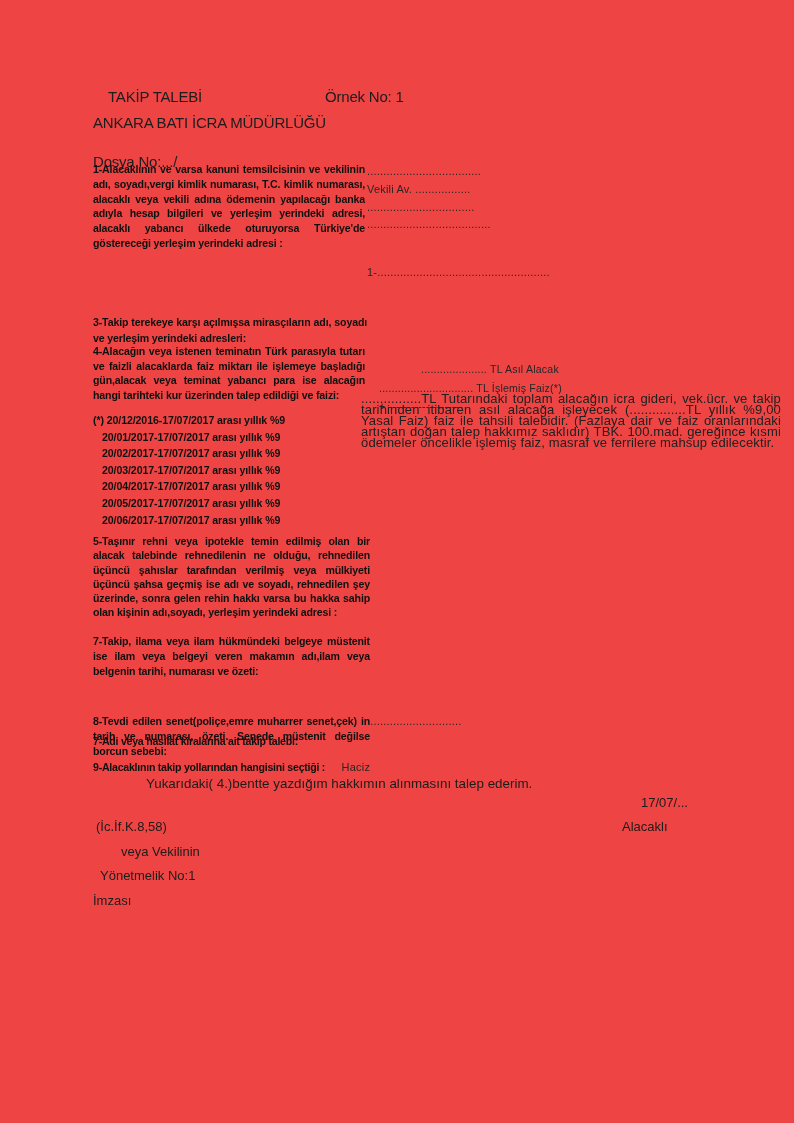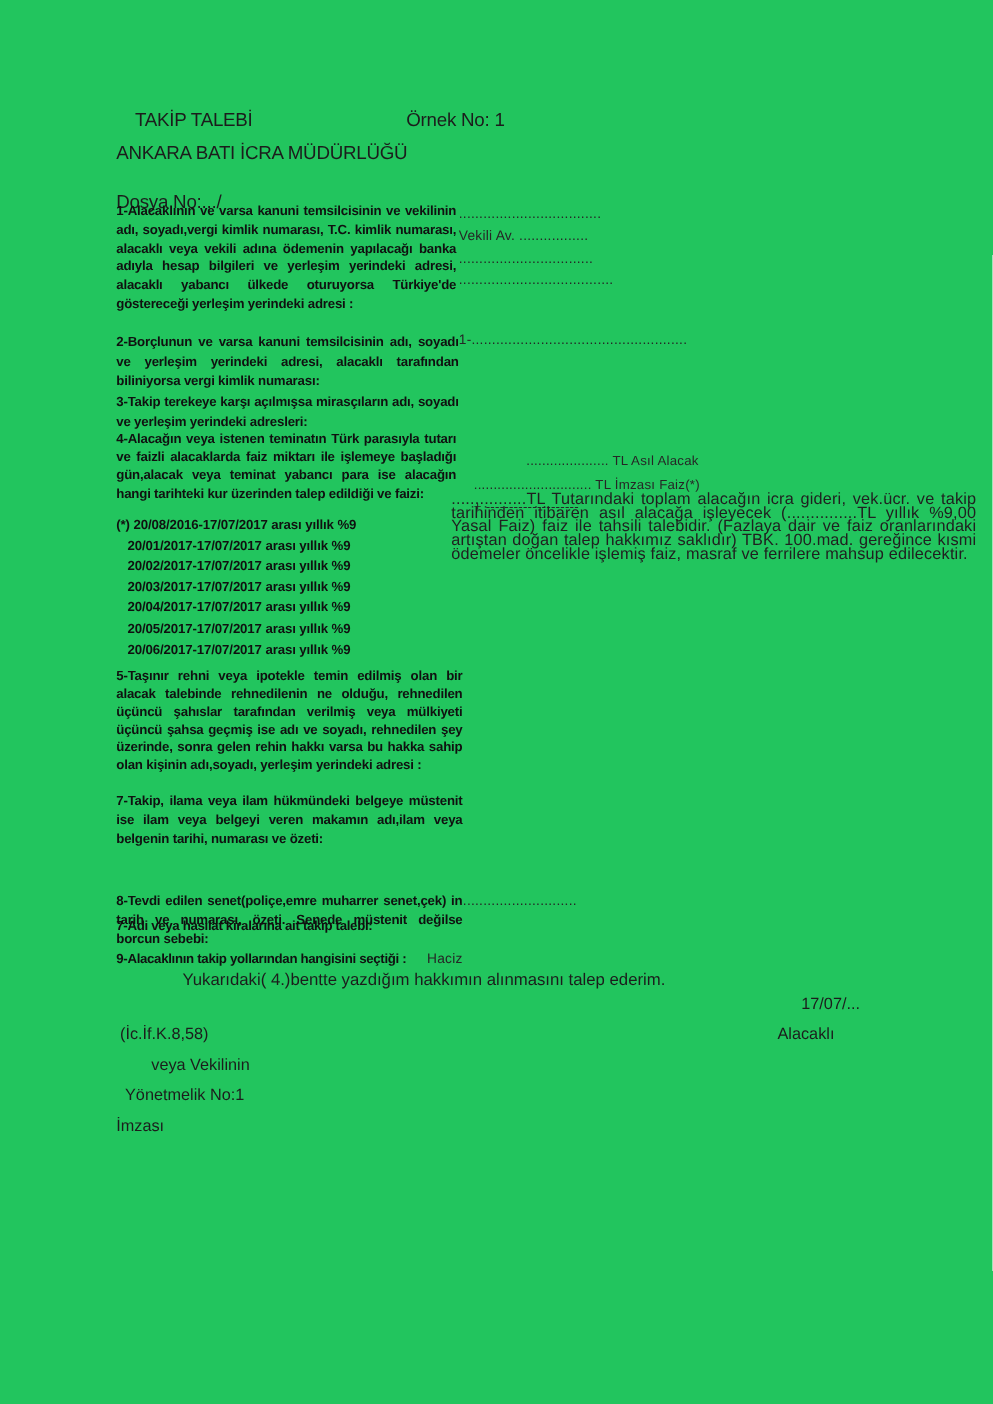--- a/index.html
+++ b/index.html
@@ -1,16 +1,16 @@
 <!DOCTYPE html>
 <html><head>
 <meta charset="utf-8">
 <style>
   html,body{margin:0;padding:0;background:#ffffff;}
-  .page{position:relative;width:794px;height:1123px;background:#22c55e;overflow:hidden;
+  .page{position:relative;width:794px;height:1123px;background:#ef4444;overflow:hidden;
         font-family:"Liberation Sans",sans-serif;color:#1a1a1a;}
   .abs{position:absolute;}
   .hdr{font-size:15px;letter-spacing:-0.2px;color:#1c1c1c;white-space:nowrap;}
   .sec{font-weight:bold;font-size:10.6px;letter-spacing:-0.15px;line-height:14.8px;
        text-align:justify;color:#101010;}
   .sec-nw{font-weight:bold;font-size:10.6px;letter-spacing:-0.25px;color:#101010;white-space:nowrap;}
   .val{font-weight:normal;font-size:11px;color:#262626;white-space:nowrap;letter-spacing:0.2px;}
   .vals{line-height:17.8px;}
   .rates div{font-weight:bold;font-size:10.6px;letter-spacing:-0.1px;line-height:16.6px;
        color:#101010;white-space:nowrap;}
@@ -32,38 +32,37 @@
   <div class="abs hdr" style="left:93px;top:153px;">Dosya No:.../</div>
 
   <div class="abs sec" style="left:93px;top:162px;width:272px;">1-Alacaklının ve varsa kanuni temsilcisinin ve vekilinin adı, soyadı,vergi kimlik numarası, T.C. kimlik numarası, alacaklı veya vekili adına ödemenin yapılacağı banka adıyla hesap bilgileri ve yerleşim yerindeki adresi, alacaklı yabancı ülkede oturuyorsa Türkiye'de göstereceği yerleşim yerindeki adresi :</div>
   <div class="abs vals" style="left:367px;top:163px;">
     <div class="val">...................................</div>
     <div class="val">Vekili Av. .................</div>
     <div class="val">.................................</div>
     <div class="val">......................................</div>
   </div>
 
-  <div class="abs sec" style="left:93px;top:267px;width:274px;line-height:15.5px;">2-Borçlunun ve varsa kanuni temsilcisinin adı, soyadı ve yerleşim yerindeki adresi, alacaklı tarafından biliniyorsa vergi kimlik numarası:</div>
   <div class="abs val" style="left:367px;top:266px;">1-.....................................................</div>
 
   <div class="abs sec" style="left:93px;top:314px;width:274px;line-height:16px;">3-Takip terekeye karşı açılmışsa mirasçıların adı, soyadı ve yerleşim yerindeki adresleri:</div>
 
   <div class="abs sec" style="left:93px;top:344px;width:272px;line-height:14.6px;">4-Alacağın veya  istenen teminatın Türk parasıyla tutarı ve faizli alacaklarda faiz miktarı ile işlemeye başladığı gün,alacak veya teminat yabancı para ise alacağın hangi tarihteki kur üzerinden talep edildiği ve faizi:</div>
   <div class="abs rates" style="left:93px;top:412px;">
-    <div>(*) 20/08/2016-17/07/2017 arası yıllık %9</div>
+    <div>(*) 20/12/2016-17/07/2017 arası yıllık %9</div>
     <div>20/01/2017-17/07/2017 arası yıllık %9</div>
     <div>20/02/2017-17/07/2017 arası yıllık %9</div>
     <div>20/03/2017-17/07/2017 arası yıllık %9</div>
     <div>20/04/2017-17/07/2017 arası yıllık %9</div>
     <div>20/05/2017-17/07/2017 arası yıllık %9</div>
     <div>20/06/2017-17/07/2017 arası yıllık %9</div>
   </div>
   <div class="abs amounts" style="left:379px;top:340px;margin-top:20px;">
     <div>..................... TL  Asıl Alacak</div>
-    <div>.............................. TL  İmzası Faiz(*)</div>
+    <div>.............................. TL  İşlemiş Faiz(*)</div>
     <div>+  --------------------</div>
   </div>
   <div class="abs note" style="left:361px;top:394px;width:420px;">................TL  Tutarındaki toplam alacağın icra gideri, vek.ücr. ve takip tarihinden itibaren asıl alacağa işleyecek (...............TL yıllık %9,00 Yasal Faiz) faiz ile tahsili talebidir. (Fazlaya dair ve faiz oranlarındaki artıştan doğan talep hakkımız saklıdır) TBK. 100.mad. gereğince kısmi ödemeler öncelikle işlemiş faiz, masraf ve ferrilere mahsup edilecektir.</div>
 
   <div class="abs sec" style="left:93px;top:534px;width:277px;line-height:14.3px;">5-Taşınır rehni veya ipotekle temin edilmiş olan bir alacak talebinde rehnedilenin ne olduğu, rehnedilen üçüncü şahıslar tarafından verilmiş veya mülkiyeti üçüncü şahsa geçmiş ise adı ve soyadı, rehnedilen şey üzerinde, sonra gelen rehin hakkı varsa bu hakka sahip olan kişinin adı,soyadı, yerleşim yerindeki adresi :</div>
 
   <div class="abs sec" style="left:93px;top:634px;width:277px;line-height:15px;">7-Takip, ilama veya ilam hükmündeki belgeye müstenit ise ilam veya belgeyi veren makamın adı,ilam veya belgenin tarihi, numarası ve özeti:</div>
 
   <div class="abs sec-nw" style="left:93px;top:694px;margin-top:41px;">7-Adi veya hasılat kiralarına ait takip talebi:</div>
 

